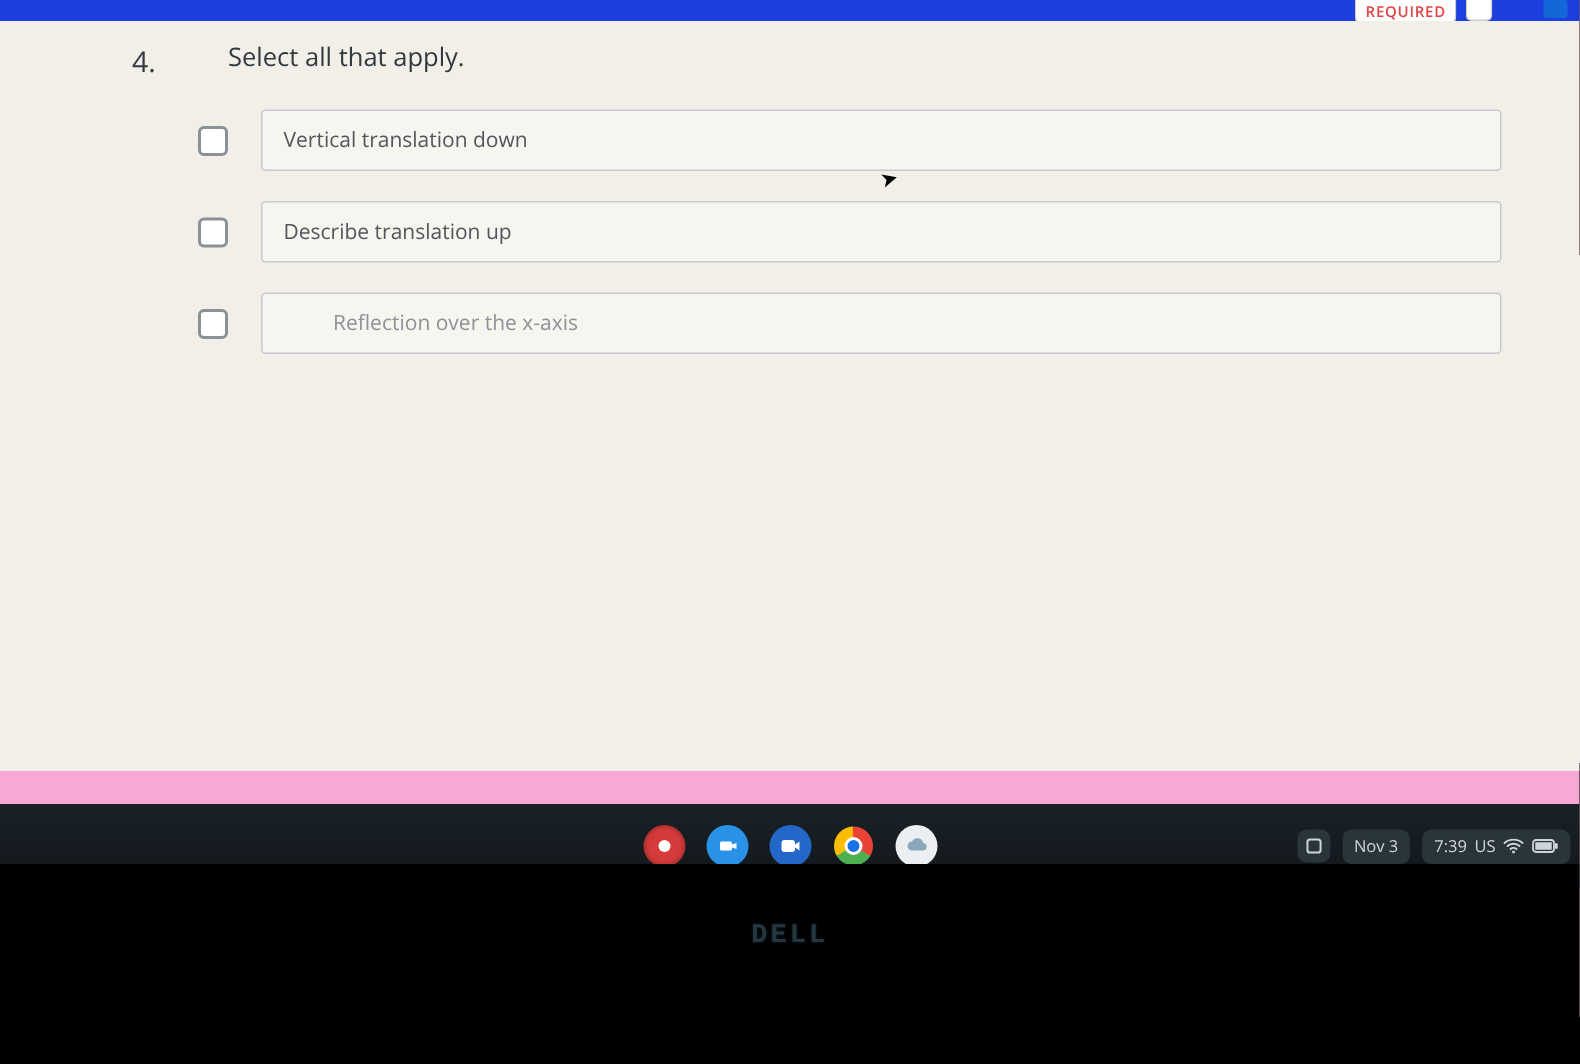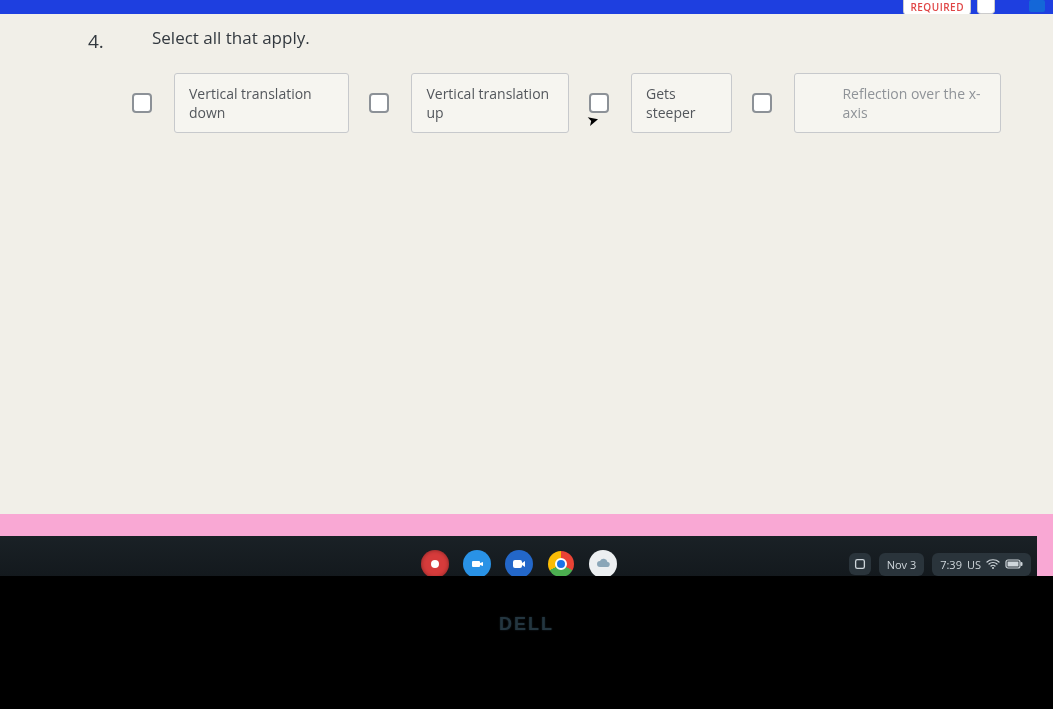--- a/index.html
+++ b/index.html
@@ -10,44 +10,44 @@
   .bookmark-chip { position:absolute; right:58px; top:0; width:18px; height:14px; background:#fff; border-radius:0 0 4px 4px; border:1px solid #ccc; border-top:none; }
   .box-icon { position:absolute; right:8px; top:0; width:16px; height:12px; background:#1467d8; border-radius:2px; }
 
   .page { position:absolute; top:14px; left:0; right:0; height:500px; background:#f1efe8; padding:12px 52px 0 88px; }
   .qnum { position:absolute; left:88px; top:14px; font-size:19px; color:#33393f; }
   .qtitle { margin-left:44px; font-size:19px; line-height:1.45; color:#33393f; max-width:810px; }
   .formula { margin:28px 0 2px 44px; font-family: "Cambria Math", "STIX Two Math", serif; font-size:18px; color:#313537; font-style:italic; }
   .formula .paren { font-style:normal; }
   .instr { margin:0 0 24px 64px; font-size:17px; color:#33393f; }
 
-  .options { margin-left:44px; display:flex; flex-direction:row; gap:20px; }
+  .options { margin-left:44px; display:flex; flex-direction:column; gap:20px; }
   .opt { display:flex; align-items:center; gap:22px; }
   .chk { width:20px; height:20px; border:2px solid #8c9197; border-radius:4px; background:#fff; flex:0 0 auto; cursor:pointer; }
   .opt-label { flex:1; border:1px solid #c7c9cc; border-radius:3px; background:#f6f5f0; padding:10px 14px; font-size:14px; color:#53575c; cursor:pointer; }
   .opt-label.faded { color:#8f9398;padding-left:47px; }
 
   .cursor-ptr { position:absolute; left:587px; top:96px; font-size:14px; color:#000; transform:rotate(-15deg); }
 
   
-  .shelf { position:absolute; left:0; right:16px; top:536px; height:56px; background:linear-gradient(#1a2126,#11161a); display:flex; align-items:center; }
+  .shelf { position:absolute; left:0; right:0; top:536px; height:56px; background:linear-gradient(#1a2126,#11161a); display:flex; align-items:center; }
   .shelf-apps { position:absolute; left:50%; transform:translateX(-50%); display:flex; gap:14px; }
   .app { width:28px; height:28px; border-radius:50%; display:flex; align-items:center; justify-content:center; }
   .app-red { background:#d63b3b; box-shadow:0 0 4px rgba(0,0,0,.4) inset; }
   .app-blue1 { background:#2992e6; }
   .app-blue2 { background:#2367c9; }
   .app-white { background:#eceff1; }
   .app svg { width:16px; height:16px; }
   .tray { position:absolute; right:6px; display:flex; align-items:center; gap:8px; color:#cfd6db; font-size:11px; }
   .tray .pill { background:#2a343b; padding:4px 8px; border-radius:6px; display:flex; align-items:center; gap:5px; }
   .tray .square { width:22px; height:22px; border-radius:6px; background:#2a343b; display:flex; align-items:center; justify-content:center; }
 
   
   .bezel { position:absolute; left:0; right:0; top:576px; bottom:0; background:#000; }
-  .dell { position:absolute; left:50%; top:614px; transform:translateX(-50%); font-family:Liberation Sans, sans-serif; font-weight:700; font-size:18px; letter-spacing:2px; color:#243640; text-shadow:0 0 2px #17242c; }
+  .dell { position:absolute; left:50%; top:614px; transform:translateX(-50%); font-family:Liberation Mono, monospace; font-weight:700; font-size:18px; letter-spacing:2px; color:#243640; text-shadow:0 0 2px #17242c; }
 
   
   .chrome-outer { width:26px; height:26px; border-radius:50%; background:conic-gradient(#ea4335 0 120deg,#4caf50 120deg 240deg,#fbbc05 240deg 360deg); display:flex; align-items:center; justify-content:center; }
   .chrome-inner { width:12px; height:12px; border-radius:50%; background:#1a73e8; border:2px solid #fff; }
 </style>
 </head>
 <body>
 
 <div class="screen">
 
@@ -61,25 +61,21 @@
 
     <div class="instr">Select all that apply.</div>
 
     <div class="options">
       <div class="opt">
         <div class="chk"></div>
         <div class="opt-label">Vertical translation down</div>
       </div>
       <div class="opt">
         <div class="chk"></div>
-        <div class="opt-label">Vertical translation up</div>
-      </div>
-      <div class="opt">
-        <div class="chk"></div>
-        <div class="opt-label">Gets steeper</div>
+        <div class="opt-label">Describe translation up</div>
       </div>
       <div class="opt">
         <div class="chk"></div>
         <div class="opt-label faded">Reflection over the x-axis</div>
       </div>
     </div>
 
     <div class="cursor-ptr">➤</div>
   </div>
 

